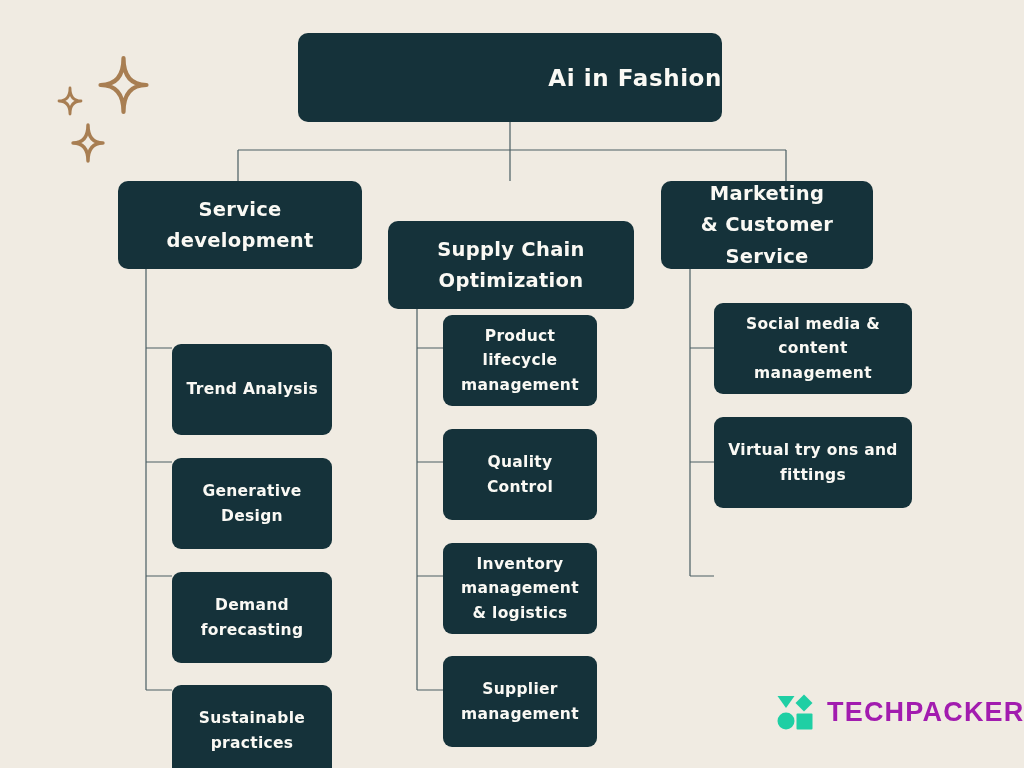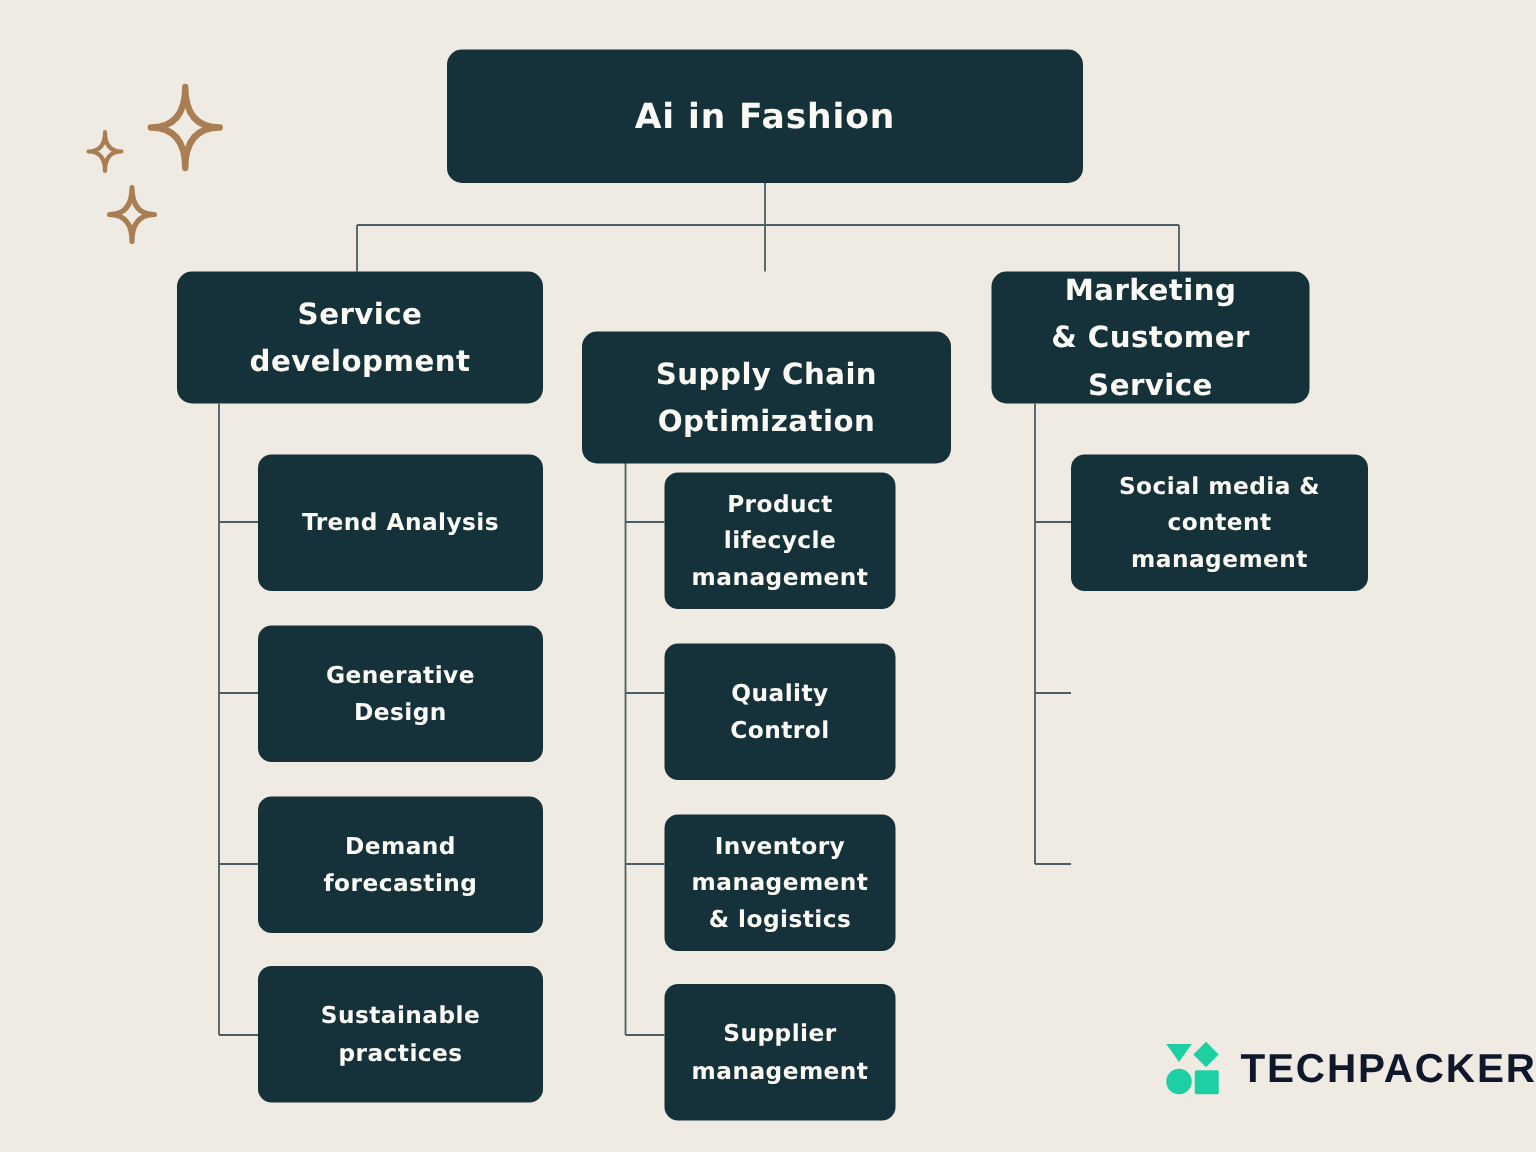--- a/index.html
+++ b/index.html
@@ -20,53 +20,53 @@
     stroke:#4A5E63; stroke-width:1.2; fill:none;
   }
   .sparkles { position:absolute; left:40px; top:40px; z-index:0; }
   .sparkles path {
     stroke:#A87E52; fill:none; stroke-linecap:round; stroke-linejoin:round;
   }
   .node {
     position:absolute; z-index:1;
     background:#15323A; color:#FAF9F4;
     border-radius:10px;
-    display:flex; align-items:center; justify-content:center;
+    display:flex; align-items:center; justify-content:flex-end;
     text-align:center; font-weight:600; letter-spacing:0.3px;
     box-sizing:border-box;
   }
   .root {
     left:298px; top:33px; width:424px; height:89px;
     font-size:23px; letter-spacing:0.6px;
   }
   .branch {
     top:181px; height:88px;
     font-size:19.5px; line-height:1.6; padding:0 38px;
   }
   #b0 { left:118px; width:244px; }
   #b1 { left:388px; width:246px;margin-top:40px; }
   #b2 { left:661px; width:212px; }
   .child {
     height:91px; font-size:15.5px; line-height:1.55;
     border-radius:9px; padding:0 14px;
   }
-  .col0 { left:172px; width:190px; }
+  .col0 { left:172px; width:160px;margin-top:41px; }
   .col1 { left:443px; width:154px;margin-top:12px; }
   .col2 { left:714px; width:198px; }
   .row0 { top:303px; }
   .row1 { top:417px; }
   .row2 { top:531px; }
   .row3 { top:644px; }
   .logo {
     position:absolute; left:777px; top:690px; z-index:1;
     display:flex; align-items:center; gap:14px; height:44px;
   }
   .logo-text {
     font-family:"Liberation Sans", sans-serif;
-    font-size:27px; font-weight:bold; color:#0f172a;
+    font-size:27px; font-weight:bold; color:#a21caf;
     letter-spacing:1.2px;
   }
 </style>
 </head>
 <body>
 
 <div class="canvas">
 
   <svg class="connectors" width="1024" height="768" viewBox="0 0 1024 768">
     <path d="M510 122 V150 M238 150 H786 M238 150 V181 M510 150 V181 M786 150 V181"></path>
@@ -117,20 +117,23 @@
   <div class="node child col1 row2">
     <span>Inventory management &amp; logistics</span>
   </div>
   <div class="node child col1 row3">
     <span>Supplier management</span>
   </div>
 
   <div class="node child col2 row0">
     <span>Social media &amp; content management</span>
   </div>
+  <div class="node child col2 row1">
+    <span>Virtual try ons and fittings</span>
+  </div>
 
   <div class="logo">
     <svg width="36" height="36" viewBox="0 0 36 36">
       <path d="M0.5 2 L17.5 2 L9 14 Z" fill="#1FCFA4"></path>
       <path d="M27 0.5 L35.5 9 L27 17.5 L18.5 9 Z" fill="#1FCFA4"></path>
       <circle cx="9" cy="27" r="8.5" fill="#1FCFA4"></circle>
       <rect x="19.5" y="19.5" width="16" height="16" rx="1" fill="#1FCFA4"></rect>
     </svg>
     <span class="logo-text">TECHPACKER</span>
   </div>

